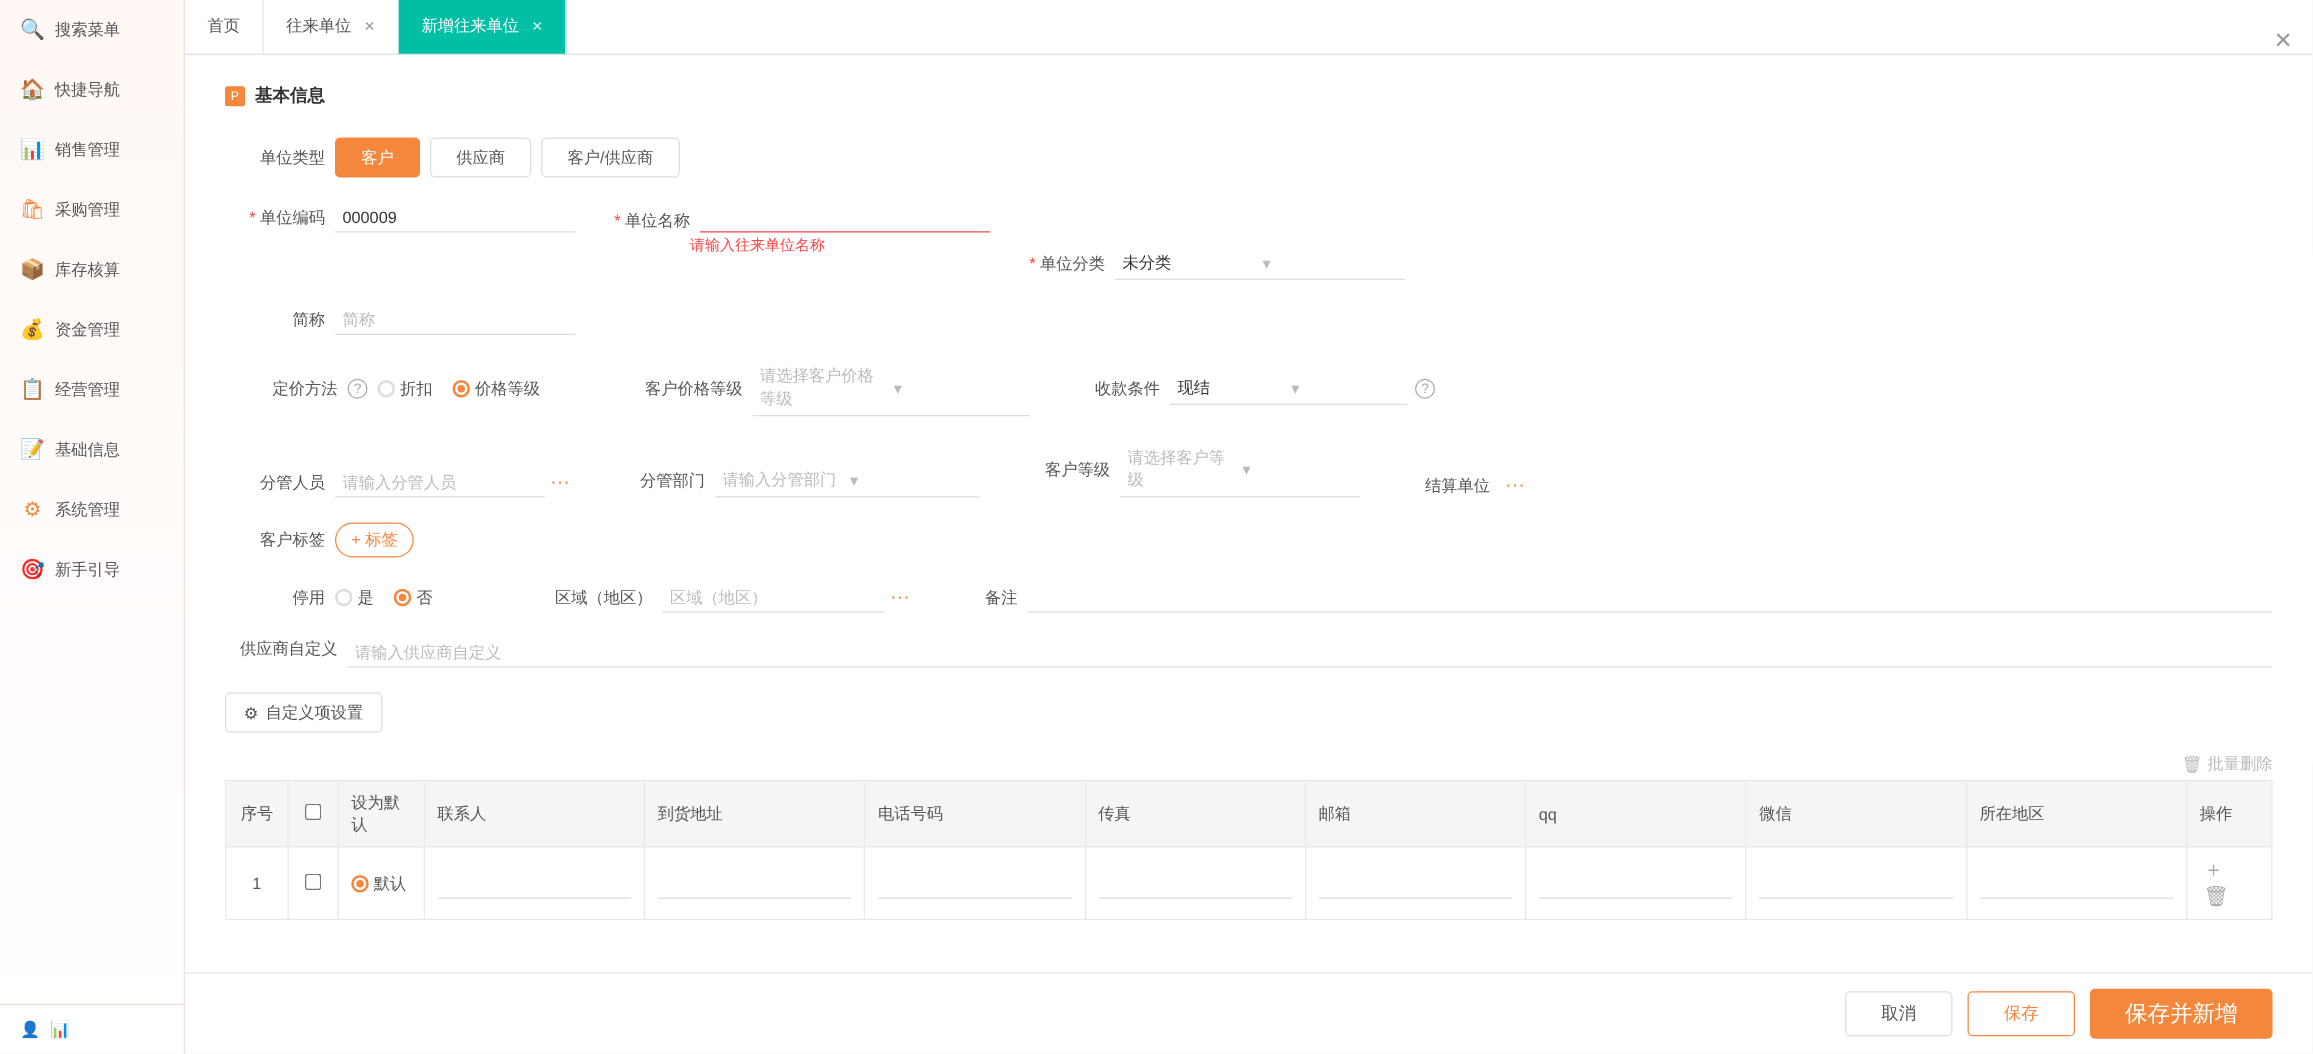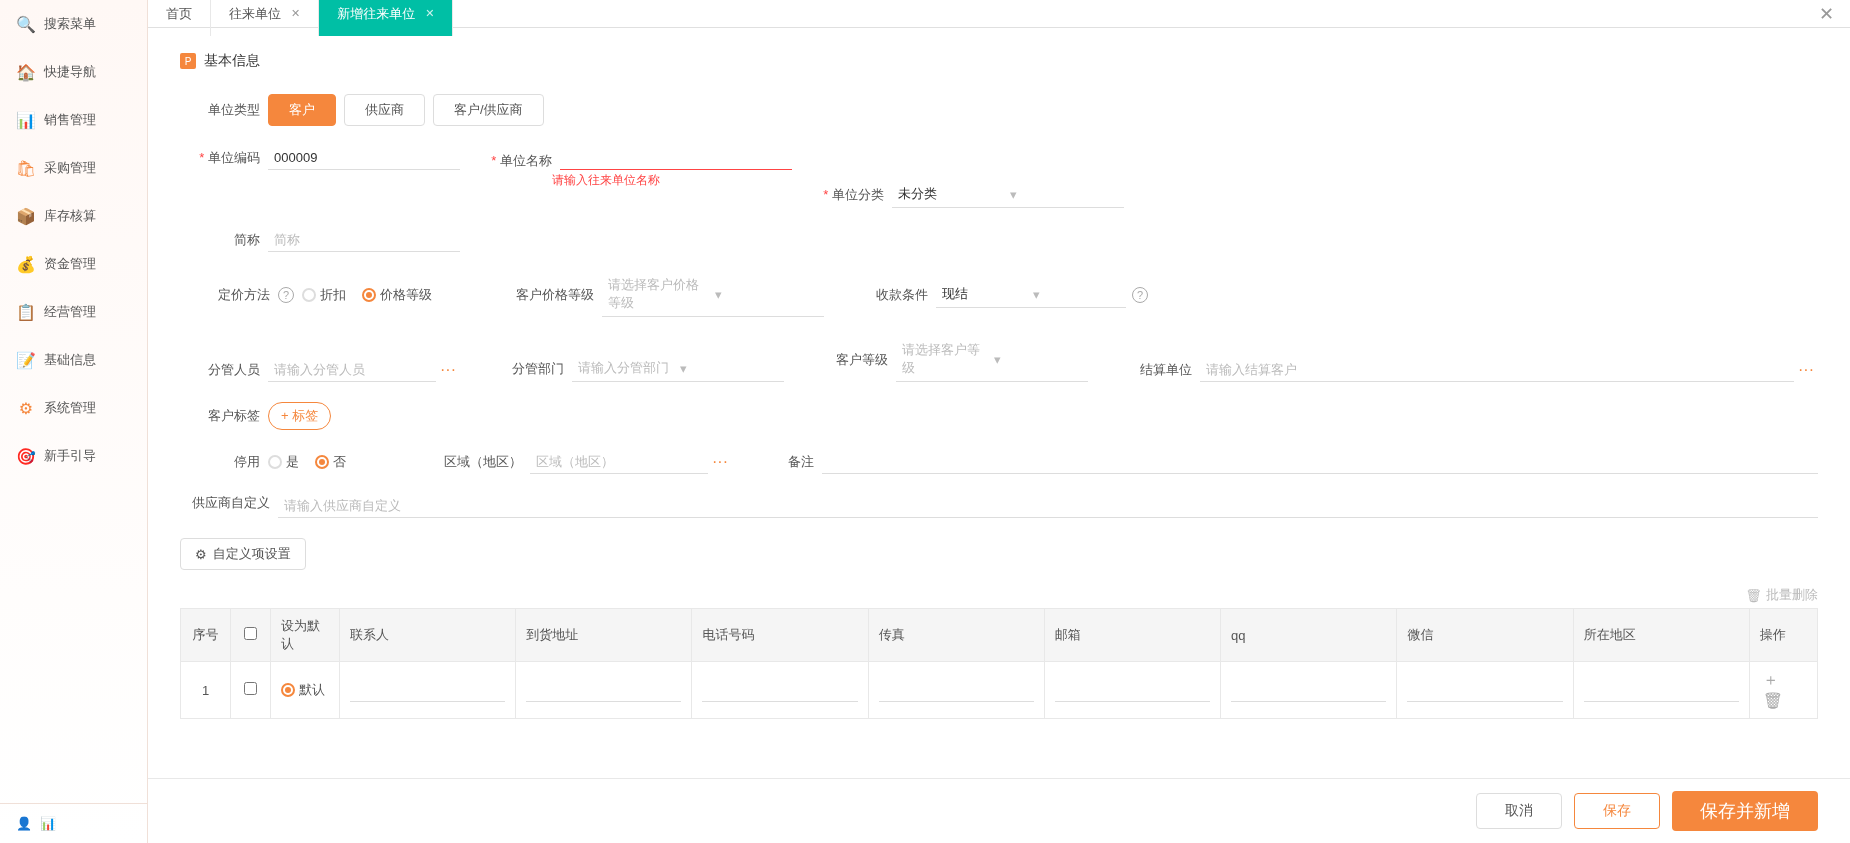--- a/index.html
+++ b/index.html
@@ -36,22 +36,22 @@
     }
 
     
     .main { flex: 1; display: flex; flex-direction: column; overflow: hidden; }
 
     
     .tabbar {
       background: #fff;
       border-bottom: 1px solid #e0e0e0;
       display: flex;
-      align-items: center;
-      height: 28px;
+      align-items: flex-end;
+      height: 44px;
       padding: 0 0 0 0;
       flex-shrink: 0;
     }
     .tab {
       display: flex;
       align-items: center;
       height: 44px;
       padding: 0 18px;
       cursor: pointer;
       color: #555;
@@ -90,21 +90,21 @@
       margin-bottom: 24px;
     }
     .section-icon {
       width: 16px; height: 16px;
       background: #f5873d;
       border-radius: 2px;
       display: flex; align-items: center; justify-content: center;
       color: #fff;
       font-size: 10px;
     }
-    .section-title { font-size: 14px; font-weight: normal; color: #333; text-align: center; }
+    .section-title { font-size: 14px; font-weight: bold; color: #333; text-align: center; }
 
     
     .form-row {
       display: flex;
       align-items: flex-start;
       margin-bottom: 20px;
       gap: 0;
     }
     .form-field {
       display: flex;
@@ -479,21 +479,20 @@
       <div class="form-field" style="flex:0 0 auto; width:280px; align-items:center;">
         <span class="form-label" style="width:80px;">客户等级</span>
         <div class="form-select" style="width:180px;">
           <span>请选择客户等级</span>
           <span class="chevron">▾</span>
         </div>
       </div>
 
       <div class="form-field" style="align-items:center;">
         <span class="form-label" style="width:80px;">结算单位</span>
-        <input class="form-input" type="text" style="flex: 1 1 0%;" placeholder="请输入结算客户">
         <span class="more-btn">···</span>
       </div>
     </div>
 
     <div class="form-row" style="align-items:center; margin-top:16px;">
       <span class="form-label" style="width:80px;">客户标签</span>
       <div class="tag-btn">
         <span>+ 标签</span>
       </div>
     </div>

